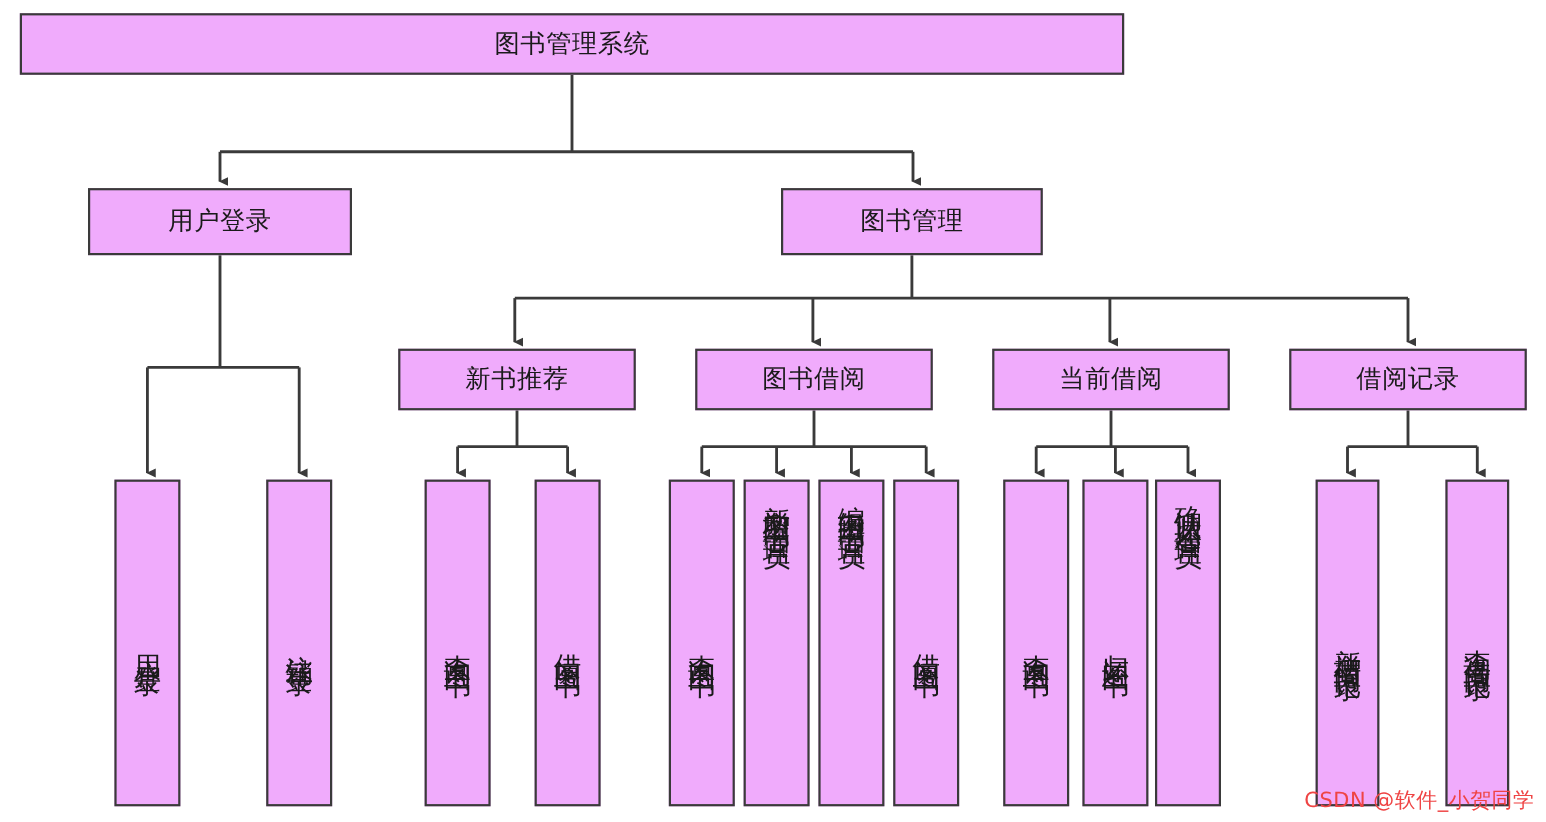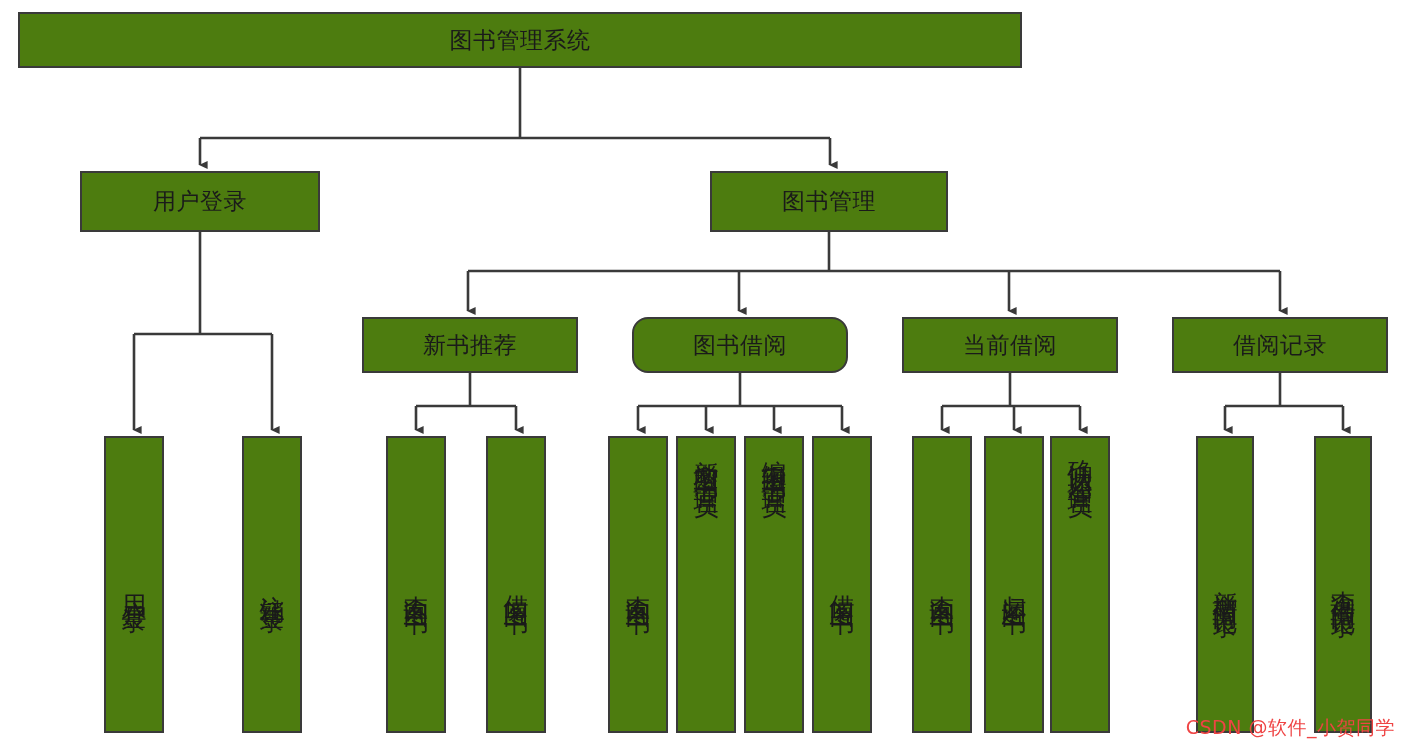--- a/index.html
+++ b/index.html
@@ -22,21 +22,21 @@
   #edges-layer {
     position: absolute;
     left: 0;
     top: 0;
     width: 1405px;
     height: 747px;
   }
   .node-box {
     position: absolute;
     box-sizing: border-box;
-    background: #4d7c0f;
+    background: #f0abfc;
     border: 2.4px solid #3a3a3a;
     display: flex;
     align-items: center;
     justify-content: center;
     overflow: hidden;
   }
   .node-label {
     color: #1a1a1a;
     line-height: 1.16;
     white-space: nowrap;
@@ -137,21 +137,21 @@
   <div class="node-box h-node" style="left:80px; top:171px; width:240px; height:61px;">
     <span class="node-label">用户登录</span>
   </div>
   <div class="node-box h-node" style="left:710px; top:171px; width:238px; height:61px;">
     <span class="node-label">图书管理</span>
   </div>
 
   <div class="node-box h-node" style="left:362px; top:317px; width:216px; height:56px;">
     <span class="node-label">新书推荐</span>
   </div>
-  <div class="node-box h-node" style="left:632px; top:317px; width:216px; height:56px;border-radius:16px;">
+  <div class="node-box h-node" style="left:632px; top:317px; width:216px; height:56px;">
     <span class="node-label">图书借阅</span>
   </div>
   <div class="node-box h-node" style="left:902px; top:317px; width:216px; height:56px;">
     <span class="node-label">当前借阅</span>
   </div>
   <div class="node-box h-node" style="left:1172px; top:317px; width:216px; height:56px;">
     <span class="node-label">借阅记录</span>
   </div>
 
   <div id="leaf-container">

